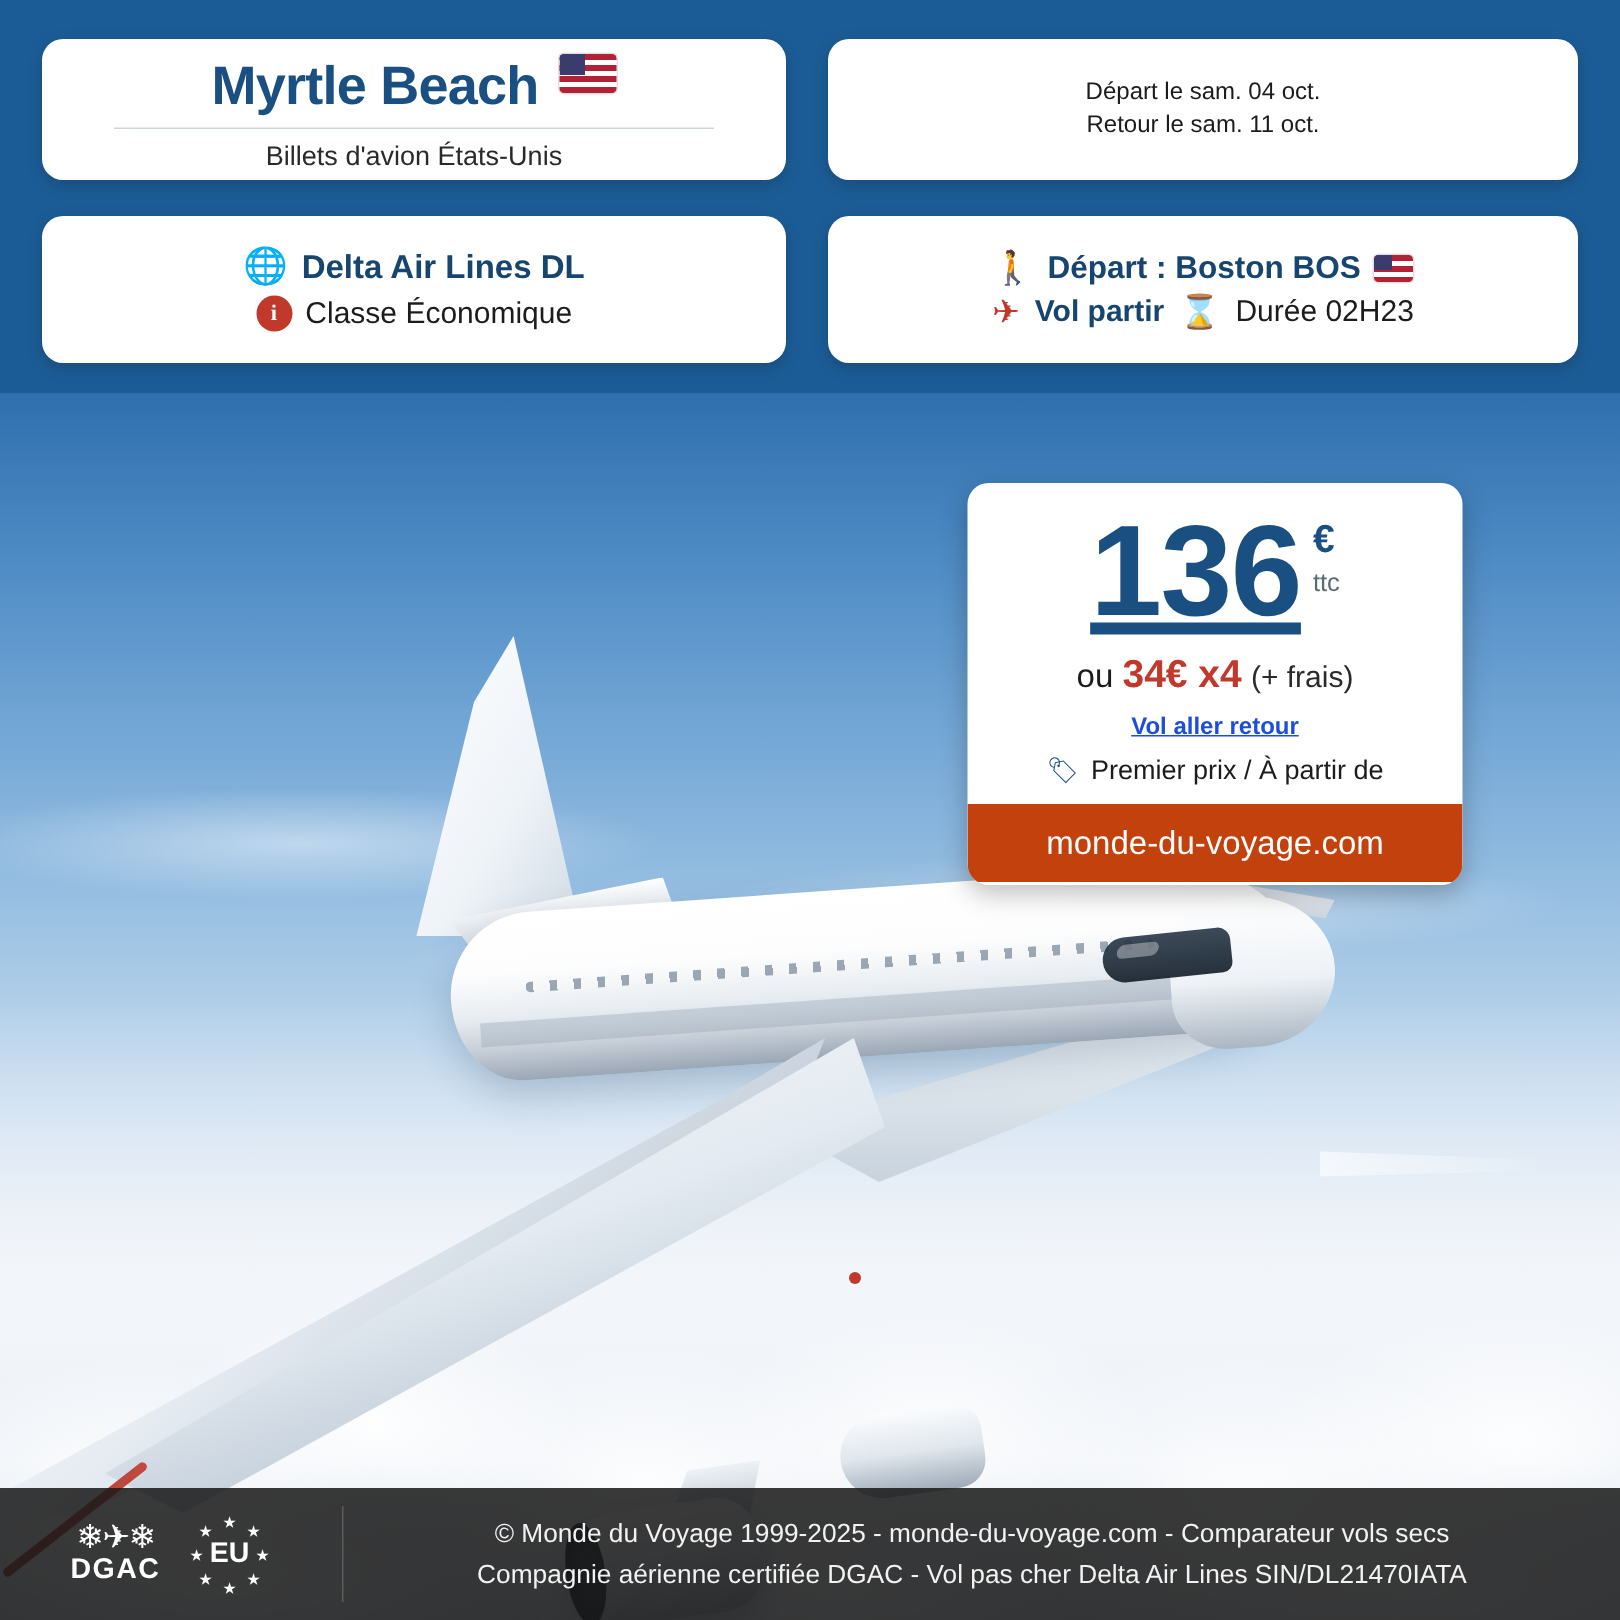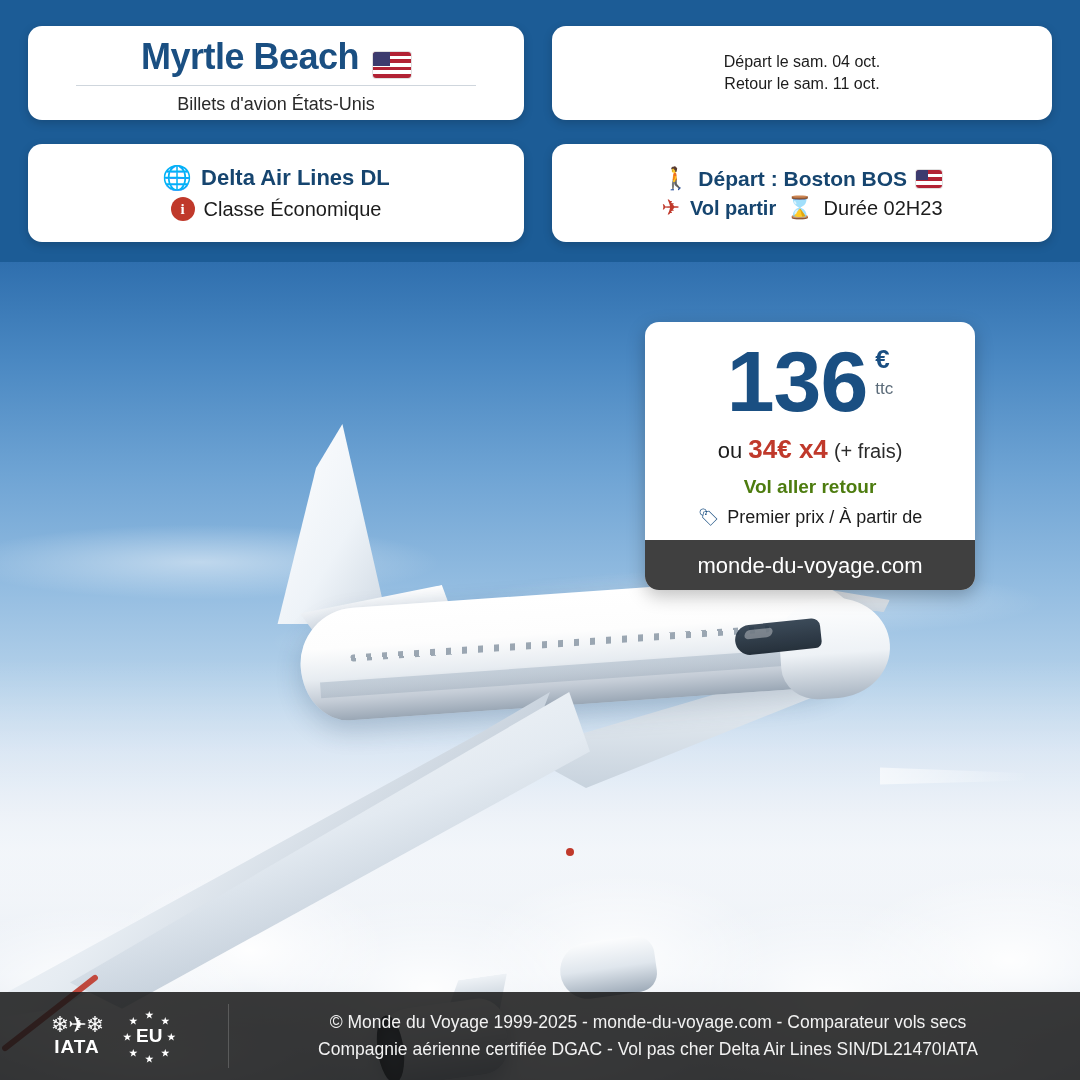--- a/index.html
+++ b/index.html
@@ -179,21 +179,21 @@
     background: #ffffff;
     border-radius: 14px;
     box-shadow: 0 3px 10px rgba(0,0,0,0.18);
   }
   #card-dest { left: 28px; top: 26px; width: 496px; height: 94px; }
   #card-dates { left: 552px; top: 26px; width: 500px; height: 94px; display: flex; flex-direction: column; align-items: center; justify-content: center; gap: 4px;}
   #card-airline { left: 28px; top: 144px; width: 496px; height: 98px; display: flex; flex-direction: column; align-items: center; justify-content: center; gap: 6px;}
   #card-flight { left: 552px; top: 144px; width: 500px; height: 98px; display: flex; flex-direction: column; align-items: center; justify-content: center; gap: 6px;}
 
   .dest-title {
-    display: flex; align-items: flex-end; justify-content: center; gap: 14px;
+    display: flex; align-items: flex-start; justify-content: center; gap: 14px;
     font-size: 36px; font-weight: bold; color: #1a4f82; letter-spacing: -0.5px;
     margin-top: 10px;
   }
   .dest-sub {
     text-align: center; color: #2a2a2a; font-size: 18px; margin-top: 7px;
     padding-top: 8px; width: 400px; margin-left: auto; margin-right: auto;
     border-top: 1px solid #cfd6dd;
   }
   .date-line { font-size: 16px; color: #1c1c1c; }
   .airline-line {
@@ -246,37 +246,38 @@
     box-shadow: 0 6px 18px rgba(0,0,0,0.25);
     display: flex; flex-direction: column; align-items: center;
   }
   .price-row {
     display: flex; align-items: flex-start; justify-content: center;
     margin-top: 16px;
   }
   .price-main {
     font-size: 86px; font-weight: bold; color: #1a4f82; line-height: 1;
     letter-spacing: -1px;
+    text-decoration: underline;
   }
   .price-cur { margin-left: 8px; margin-top: 8px; display: flex; flex-direction: column; align-items: flex-start; }
   .price-eur { font-size: 26px; color: #1a4f82; font-weight: bold; line-height: 1; }
   .price-ttc { font-size: 17px; color: #5a6a78; margin-top: 7px; }
   .price-split {
     font-size: 22px; color: #1c1c1c; margin-top: 10px;
   }
   .price-split .amount { color: #c0392b; font-weight: bold; font-size: 26px; }
   .price-split .fees { color: #2b2b2b; font-size: 20px; }
-  .price-type { font-size: 19px; font-weight: bold; color: #4d7c0f; margin-top: 11px; }
+  .price-type { font-size: 16px; font-weight: bold; color: #1d4ed8; margin-top: 11px; text-decoration: underline; }
   .price-tag-line {
     display: flex; align-items: center; justify-content: center; gap: 8px;
     font-size: 18px; color: #1c1c1c; margin-top: 9px;
   }
   .tag-ico { color: #1a4f82; font-size: 17px; }
   .price-url {
-    margin-top: 12px; width: 100%; background: #404040; color: #ffffff;
+    margin-top: 12px; width: 100%; background: #c2410c; color: #ffffff;
     text-align: center; font-size: 22px; padding: 13px 0;
   }
 
   
   #footer {
     position: absolute; left: 0; bottom: 0; width: 1080px; height: 88px;
     background: rgba(24,24,24,0.86);
     display: flex; align-items: center;
   }
   .foot-logos { width: 228px; display: flex; align-items: center; justify-content: center; gap: 18px; }
@@ -390,21 +391,21 @@
       <span class="tag-ico">🏷</span>
       <span>Premier prix / À partir de</span>
     </div>
     <div class="price-url">monde-du-voyage.com</div>
   </div>
 
   <div id="footer">
     <div class="foot-logos">
       <div class="iata">
         <span class="iata-wings">❄✈❄</span>
-        <span class="iata-text">IATA</span>
+        <span class="iata-text">DGAC</span>
       </div>
       <div class="eu">
         <span class="stars">
           <span class="s" style="left:24px;top:2px;">★</span>
           <span class="s" style="left:40px;top:8px;">★</span>
           <span class="s" style="left:46px;top:24px;">★</span>
           <span class="s" style="left:40px;top:40px;">★</span>
           <span class="s" style="left:24px;top:46px;">★</span>
           <span class="s" style="left:8px;top:40px;">★</span>
           <span class="s" style="left:2px;top:24px;">★</span>

